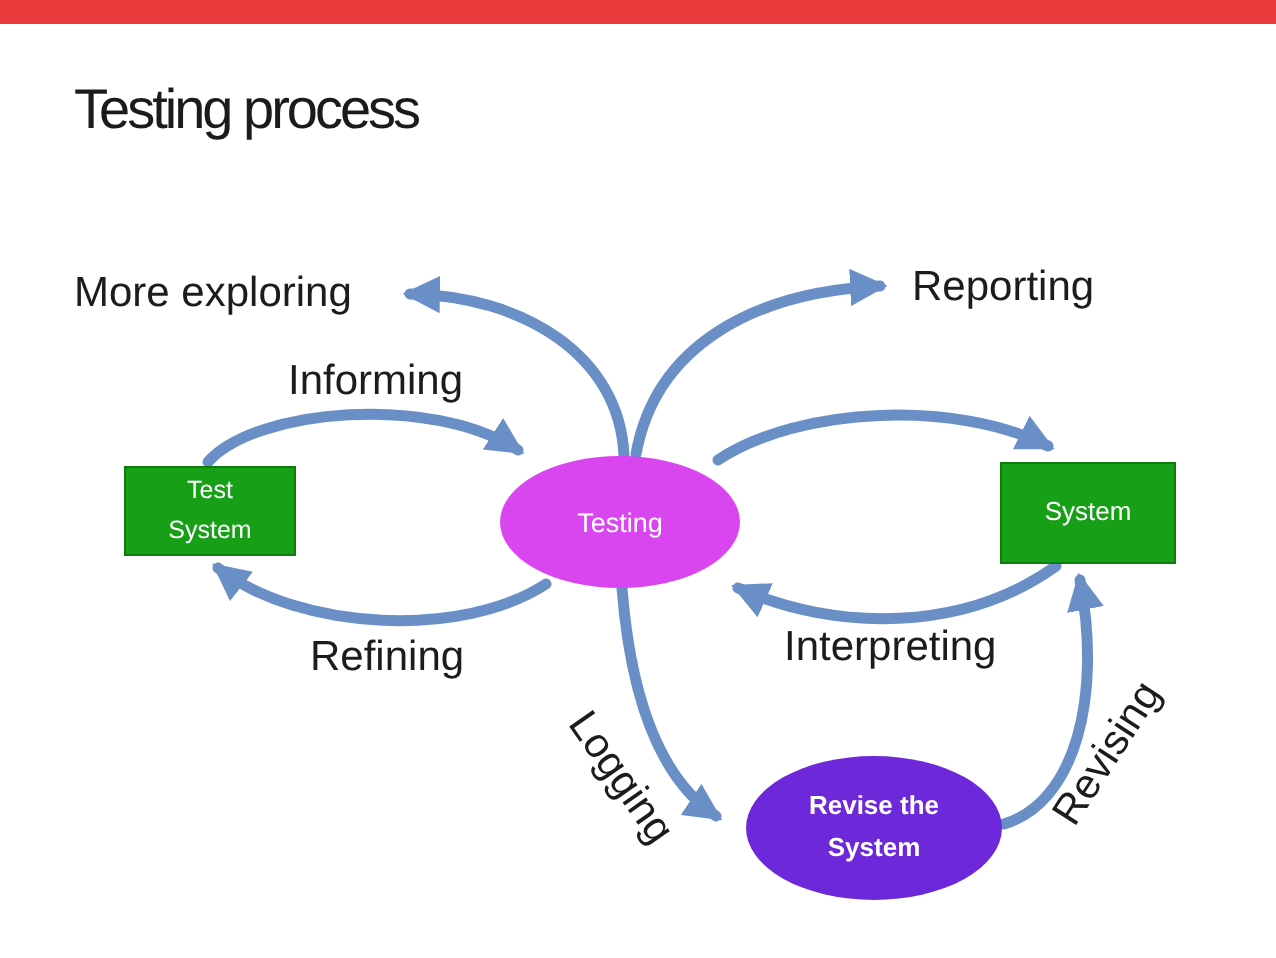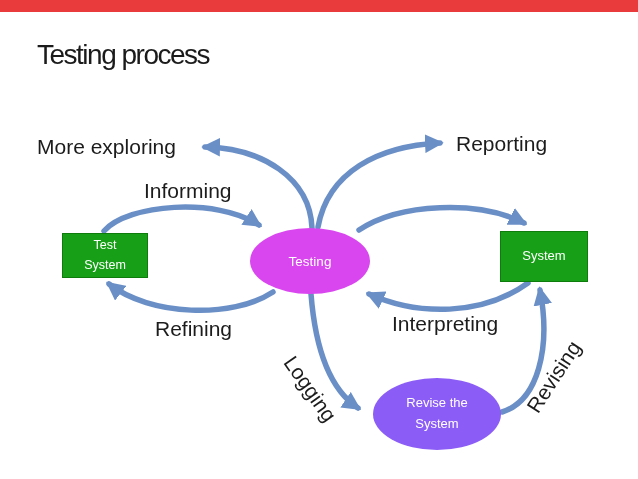--- a/index.html
+++ b/index.html
@@ -117,18 +117,18 @@
   </div>
 
   <div class="node" id="node-sut" style="background-color: rgb(23, 160, 23);">
     <span>System</span>
   </div>
 
   <div class="node" id="node-testing" style="background-color: #d946ef;">
     <span>Testing</span>
   </div>
 
-  <div class="node" id="node-revise" style="background-color: #8b5cf6;">
+  <div class="node" id="node-revise" style="background-color: #6d28d9; font-weight: bold;">
     <span>Revise the</span>
     <span>System</span>
   </div>
 
 </div>
 
 </body></html>

